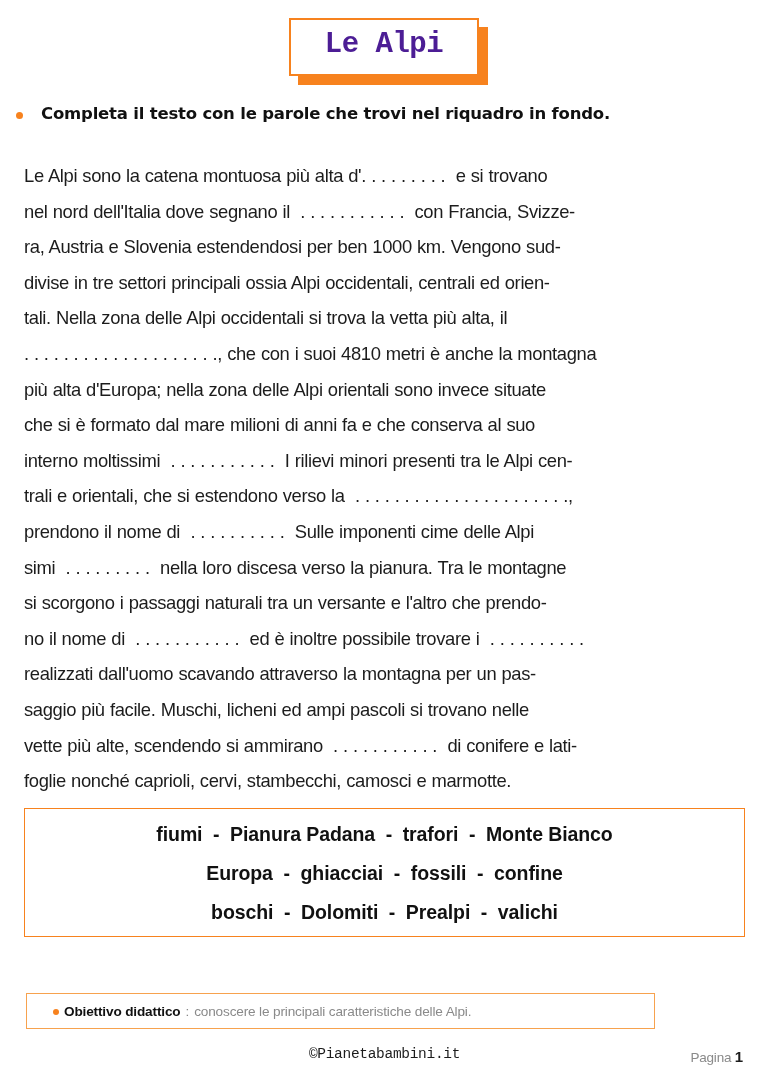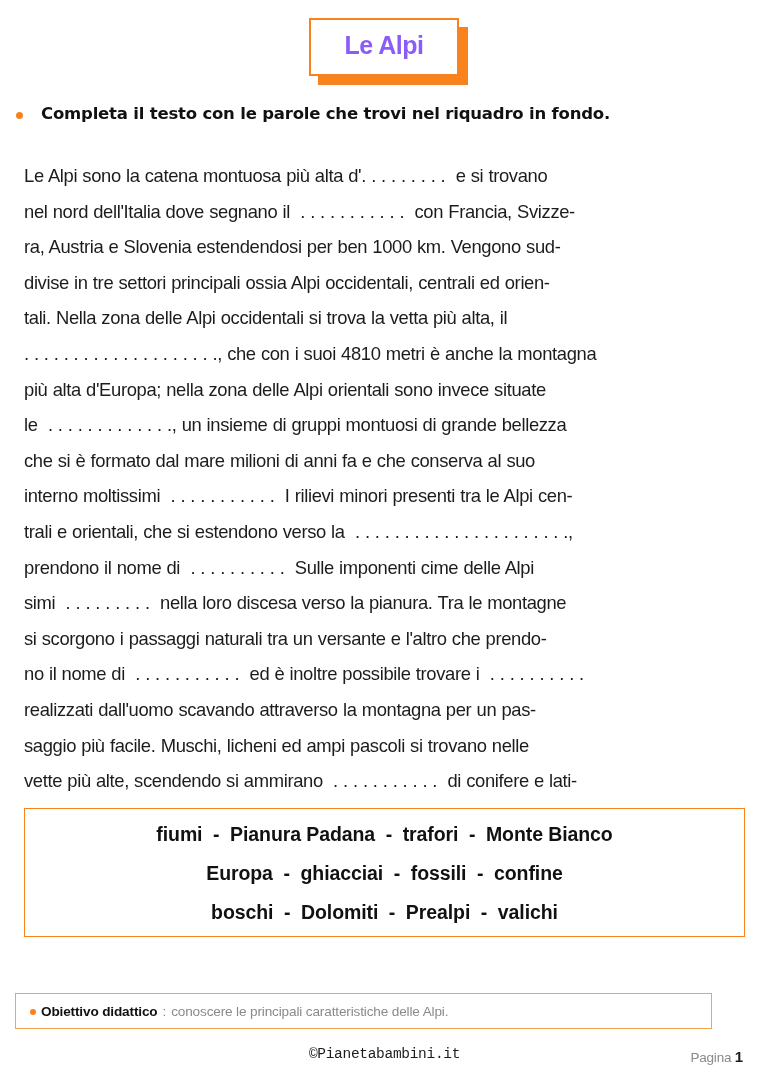--- a/index.html
+++ b/index.html
@@ -41,24 +41,24 @@
     box-sizing: border-box;
   }
   .title-box {
     position: relative;
     border: 2px solid #F7821E;
     background: #ffffff;
     padding: 6px 34px 10px 34px;
     box-sizing: border-box;
   }
   .title-text {
-    font-family: Liberation Sans, sans-serif;
-    font-size: 25px;
-    font-weight: bold;
-    color: #8b5cf6;
+    font-family: Liberation Mono, monospace;
+    font-size: 29px;
+    font-weight: bold;
+    color: #4c1d95;
     line-height: 38px;
     letter-spacing: -0.5px;
     white-space: nowrap;
   }
 
   
   .instruction {
     position: absolute;
     top: 103px;
     left: 16px;
@@ -124,30 +124,30 @@
     font-weight: bold;
     color: #111111;
     line-height: 38px;
     letter-spacing: -0.1px;
     white-space: pre;
   }
 
   
   .objective {
     position: absolute;
-    left: 15px;
+    left: 26px;
     top: 993px;
-    width: 697px;
+    width: 629px;
     height: 36px;
     border: 1.4px solid #F7A24E;
     box-sizing: border-box;
     background: #ffffff;
     display: flex;
     align-items: center;
-    padding-left: 14px;
+    padding-left: 26px;
     gap: 5px;
   }
   .obj-dot {
     width: 6px;
     height: 6px;
     border-radius: 50%;
     background: #F7821E;
     flex: none;
     position: relative;
     top: 1px;
@@ -217,21 +217,20 @@
 </div>
 
 <div class="body-text">
   <span class="ln">Le Alpi sono la catena montuosa più alta d'. . . . . . . . .  e si trovano</span>
   <span class="ln">nel nord dell'Italia dove segnano il  . . . . . . . . . . .  con Francia, Svizze-</span>
   <span class="ln">ra, Austria e Slovenia estendendosi per ben 1000 km. Vengono sud-</span>
   <span class="ln">divise in tre settori principali ossia Alpi occidentali, centrali ed orien-</span>
   <span class="ln">tali. Nella zona delle Alpi occidentali si trova la vetta più alta, il</span>
   <span class="ln">. . . . . . . . . . . . . . . . . . . ., che con i suoi 4810 metri è anche la montagna</span>
   <span class="ln">più alta d'Europa; nella zona delle Alpi orientali sono invece situate</span>
-  <span class="ln">le  . . . . . . . . . . . . ., un insieme di gruppi montuosi di grande bellezza</span>
   <span class="ln">che si è formato dal mare milioni di anni fa e che conserva al suo</span>
   <span class="ln">interno moltissimi  . . . . . . . . . . .  I rilievi minori presenti tra le Alpi cen-</span>
   <span class="ln">trali e orientali, che si estendono verso la  . . . . . . . . . . . . . . . . . . . . . .,</span>
   <span class="ln">prendono il nome di  . . . . . . . . . .  Sulle imponenti cime delle Alpi</span>
   <span class="ln">simi  . . . . . . . . .  nella loro discesa verso la pianura. Tra le montagne</span>
   <span class="ln">si scorgono i passaggi naturali tra un versante e l'altro che prendo-</span>
   <span class="ln">no il nome di  . . . . . . . . . . .  ed è inoltre possibile trovare i  . . . . . . . . . .</span>
   <span class="ln">realizzati dall'uomo scavando attraverso la montagna per un pas-</span>
   <span class="ln">saggio più facile. Muschi, licheni ed ampi pascoli si trovano nelle</span>
   <span class="ln">vette più alte, scendendo si ammirano  . . . . . . . . . . .  di conifere e lati-</span>

